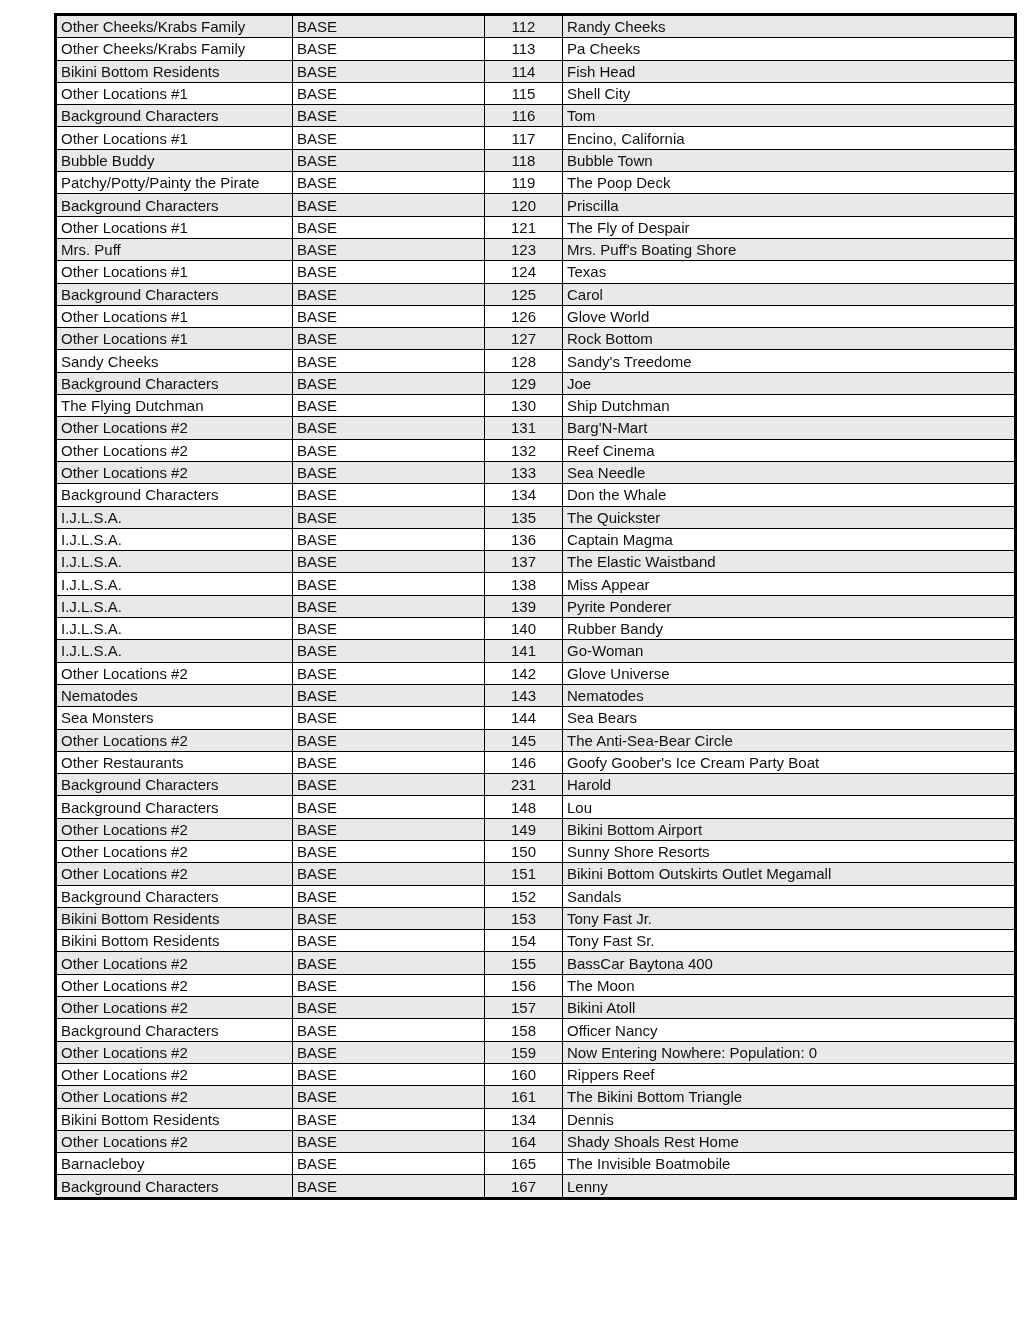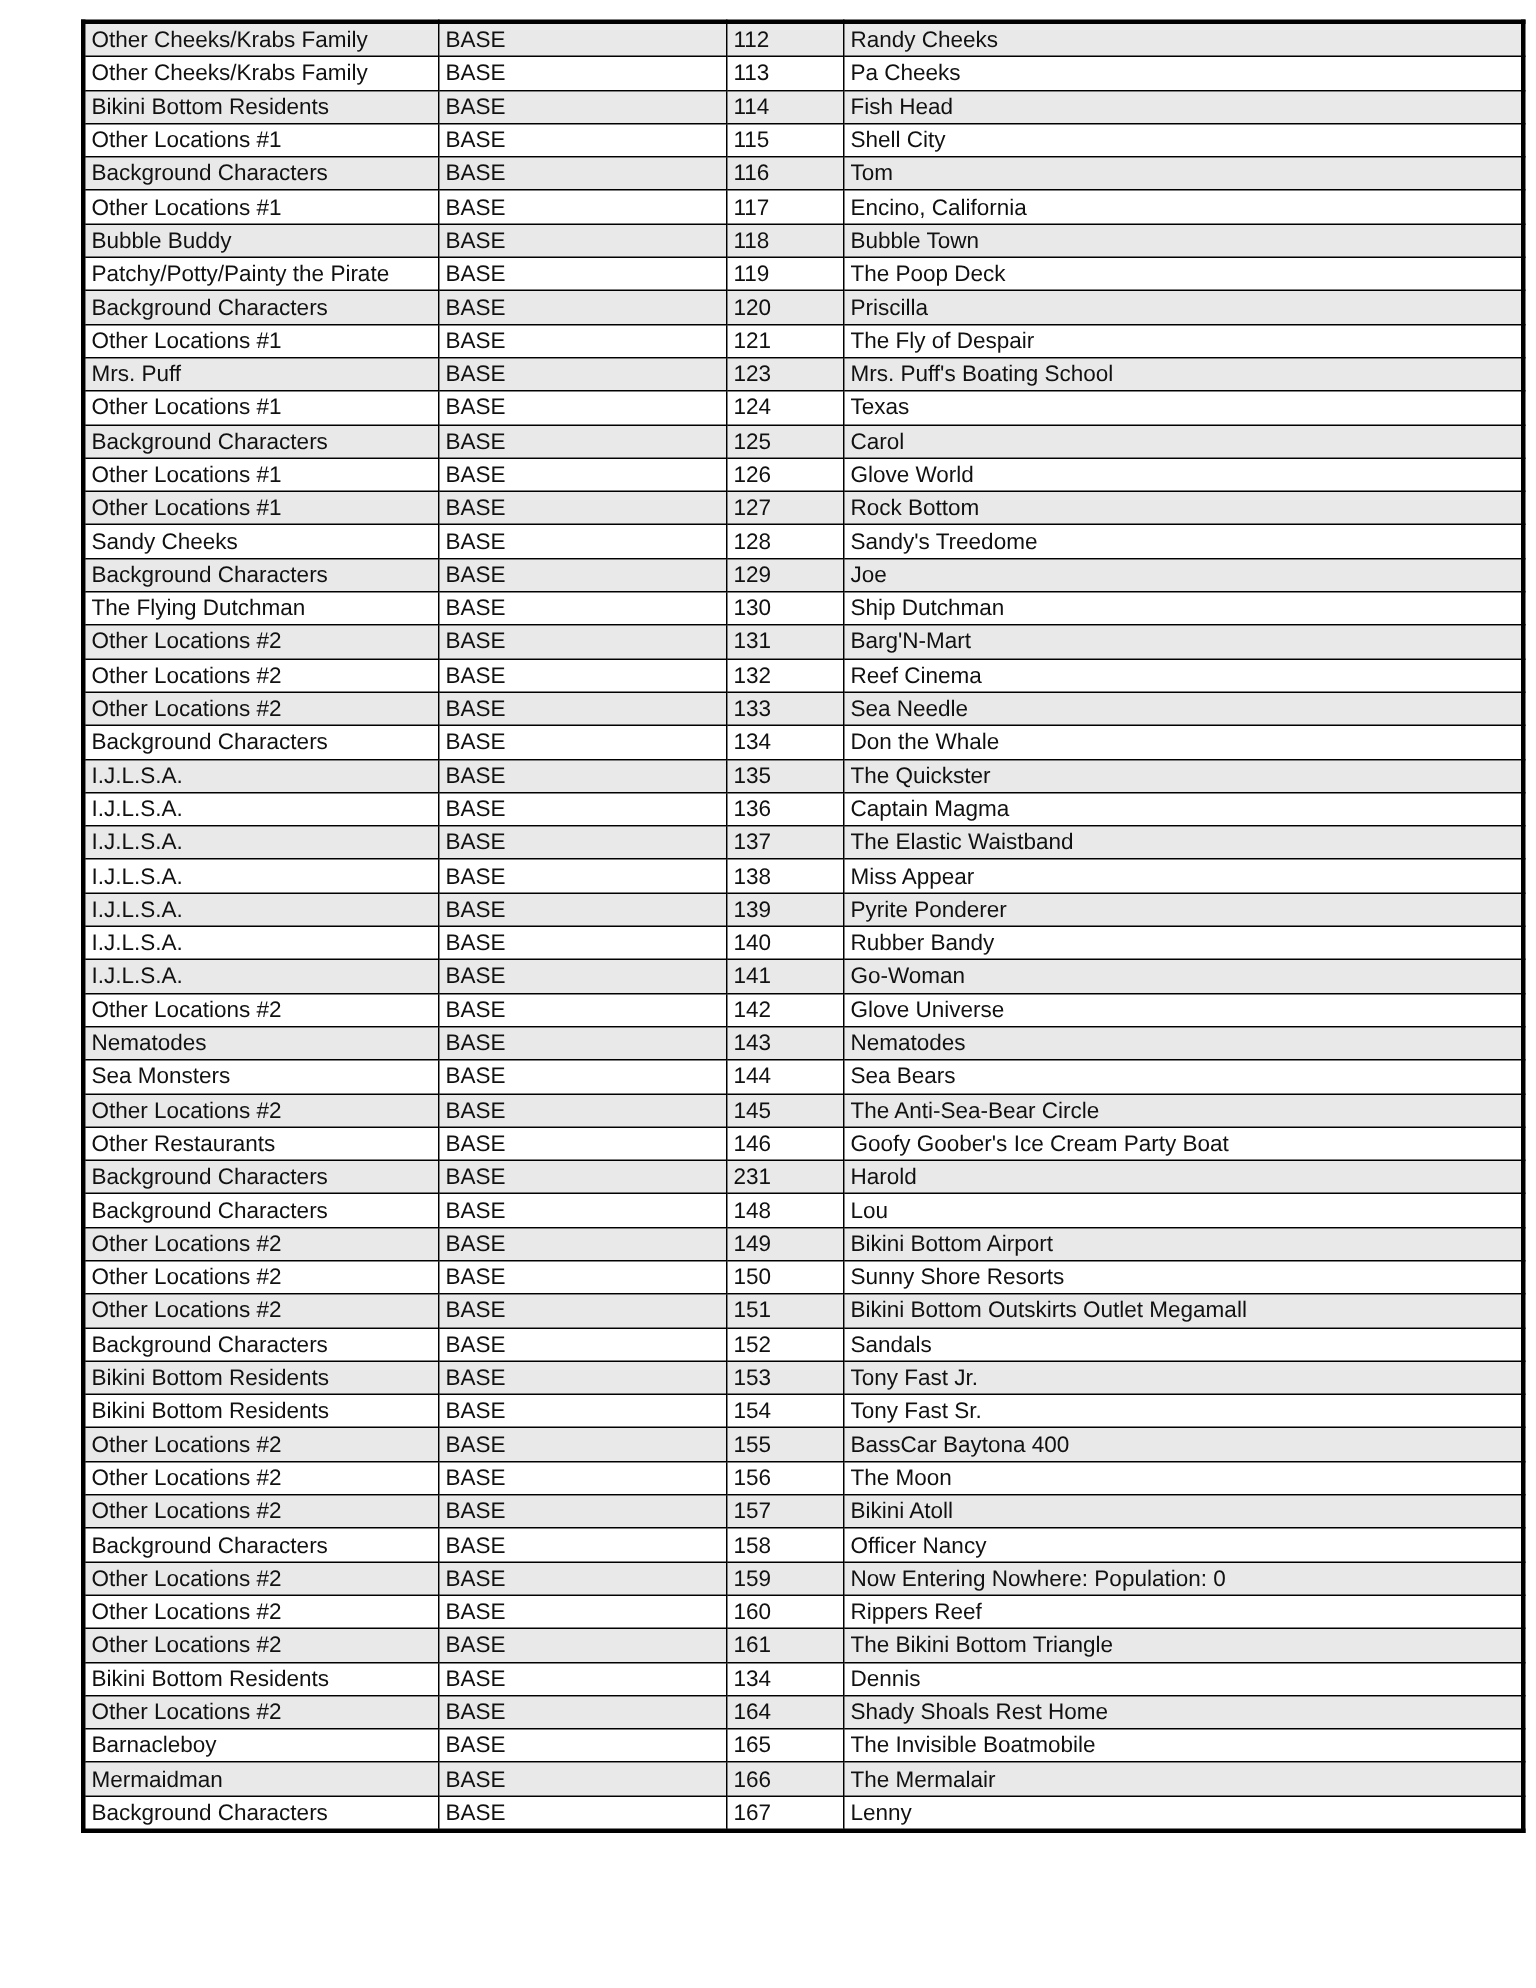--- a/index.html
+++ b/index.html
@@ -30,21 +30,21 @@
     font-size: 15px;
     color: #111111;
     white-space: nowrap;
     overflow: hidden;
     vertical-align: middle;
     line-height: 21px;
   }
   table.checklist tbody tr:nth-child(odd) td {
     background: var(--alt-row, #e9e9e9);
   }
-  td.col-number { text-align: left; padding-right: 5px; }
+  td.col-number { text-align: center; padding-right: 5px; }
   td.col-category, td.col-edition, td.col-name { text-align: left; }
 </style>
 </head>
 <body style="background: rgb(255, 255, 255);">
 
 <div class="sheet">
   <table class="checklist">
     <colgroup>
       <col style="width:237px">
       <col style="width:192px">
@@ -109,21 +109,21 @@
         <tr>
           <td class="col-category">Other Locations #1</td>
           <td class="col-edition">BASE</td>
           <td class="col-number">121</td>
           <td class="col-name">The Fly of Despair</td>
         </tr>
         <tr>
           <td class="col-category">Mrs. Puff</td>
           <td class="col-edition">BASE</td>
           <td class="col-number">123</td>
-          <td class="col-name">Mrs. Puff's Boating School</td>
+          <td class="col-name">Mrs. Puff's Boating Shore</td>
         </tr>
         <tr>
           <td class="col-category">Other Locations #1</td>
           <td class="col-edition">BASE</td>
           <td class="col-number">124</td>
           <td class="col-name">Texas</td>
         </tr>
         <tr>
           <td class="col-category">Background Characters</td>
           <td class="col-edition">BASE</td>
@@ -356,26 +356,20 @@
           <td class="col-category">Other Locations #2</td>
           <td class="col-edition">BASE</td>
           <td class="col-number">164</td>
           <td class="col-name">Shady Shoals Rest Home</td>
         </tr>
         <tr>
           <td class="col-category">Barnacleboy</td>
           <td class="col-edition">BASE</td>
           <td class="col-number">165</td>
           <td class="col-name">The Invisible Boatmobile</td>
-        </tr>
-        <tr>
-          <td class="col-category">Mermaidman</td>
-          <td class="col-edition">BASE</td>
-          <td class="col-number">166</td>
-          <td class="col-name">The Mermalair</td>
         </tr>
         <tr>
           <td class="col-category">Background Characters</td>
           <td class="col-edition">BASE</td>
           <td class="col-number">167</td>
           <td class="col-name">Lenny</td>
         </tr>
       </tbody>
   </table>
 </div>

